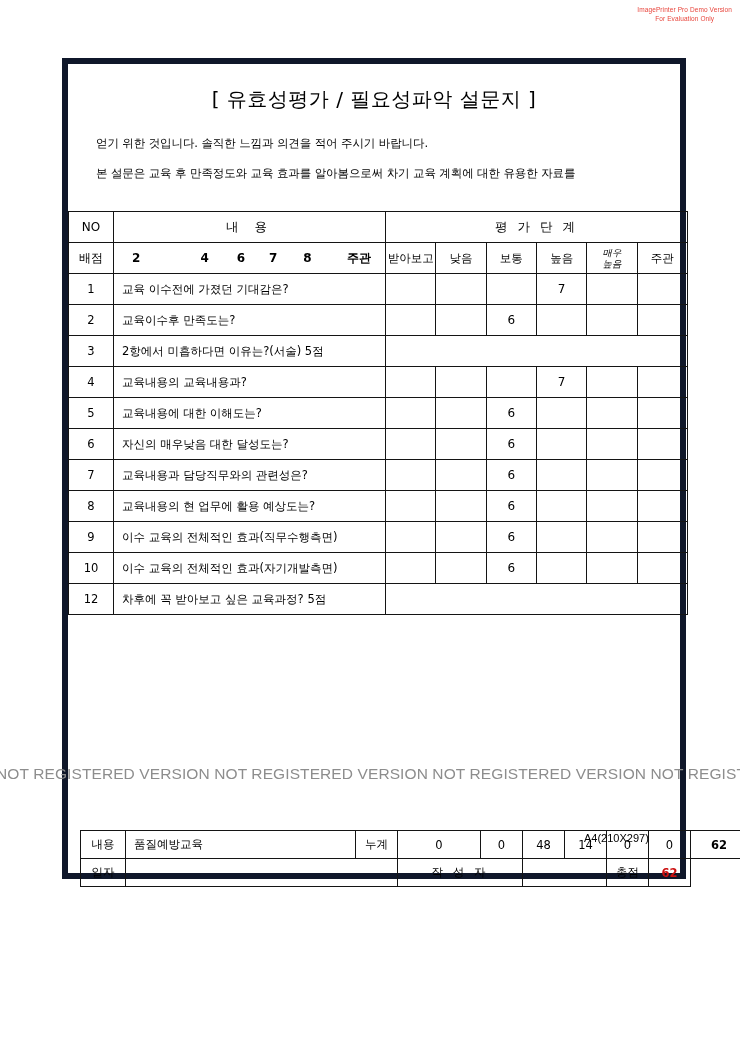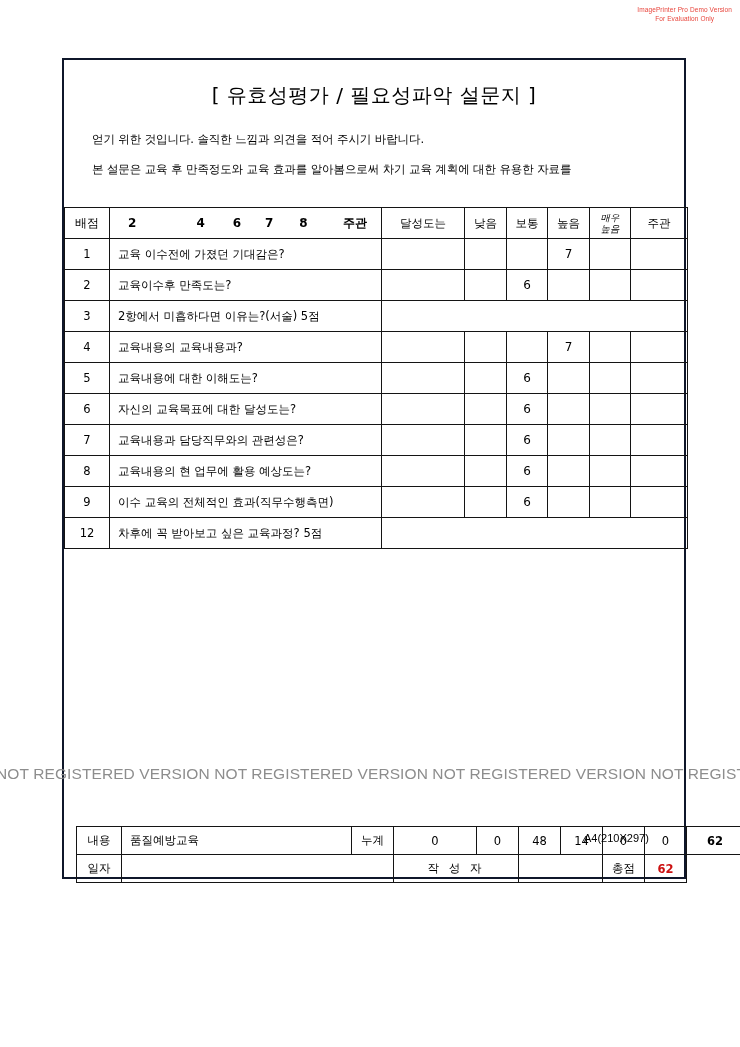--- a/index.html
+++ b/index.html
@@ -30,21 +30,21 @@
     white-space: nowrap;
   }
 
   
   .page-frame {
     position: absolute;
     left: 62px;
     top: 58px;
     width: 624px;
     height: 821px;
-    border: 2px solid #0f172a;
+    border: 6px solid #0f172a;
     box-sizing: border-box;
     background: transparent;
   }
 
   .doc-title {
     text-align: center;
     font-size: 20px;
     line-height: 26px;
     margin-top: 22px;
     font-weight: 400;
@@ -176,34 +176,39 @@
 
   <div class="doc-title">[ 유효성평가 / 필요성파악 설문지 ]</div>
 
   <div class="intro-block">
     <div class="intro-line">얻기 위한 것입니다. 솔직한 느낌과 의견을 적어 주시기 바랍니다.</div>
     <div class="intro-line">본 설문은 교육 후 만족정도와 교육 효과를 알아봄으로써 차기 교육 계획에 대한 유용한 자료를</div>
   </div>
 
   <table class="survey">
     <tbody>
+      <tr>
+        <td class="c-no hdr-no" rowspan="1">NO</td>
+        <td class="c-body hdr-content" style="text-align:center; padding-left:0 !important;">내  용</td>
+        <td class="hdr-stage" colspan="6">평 가 단 계</td>
+      </tr>
 
       <tr>
         <td class="c-no hdr-score">배점</td>
         <td class="c-body" style="padding-left:0 !important;">
           <div class="scoreline">
             <span class="sc-2">2</span>
             <span class="sc-4">4</span>
             <span class="sc-6">6</span>
             <span class="sc-7">7</span>
             <span class="sc-8">8</span>
             <span class="sc-s">주관</span>
           </div>
         </td>
-        <td class="c-vlow  hdr-sub">달성도는</td>
+        <td class="c-vlow  hdr-sub">받아보고</td>
         <td class="c-low   hdr-sub">낮음</td>
         <td class="c-mid   hdr-sub">보통</td>
         <td class="c-high  hdr-sub">높음</td>
         <td class="c-vhigh hdr-sub two-line">
           <div>매우</div>
           <div>높음</div>
         </td>
         <td class="c-subj  hdr-sub">주관</td>
       </tr>
 
@@ -249,21 +254,21 @@
         <td class="c-body">교육내용에 대한 이해도는?</td>
         <td class="c-vlow val"></td>
         <td class="c-low val"></td>
         <td class="c-mid val">6</td>
         <td class="c-high val"></td>
         <td class="c-vhigh val"></td>
         <td class="c-subj val"></td>
       </tr>
       <tr>
         <td class="c-no">6</td>
-        <td class="c-body">자신의 교육목표에 대한 달성도는?</td>
+        <td class="c-body">자신의 매우낮음 대한 달성도는?</td>
         <td class="c-vlow val"></td>
         <td class="c-low val"></td>
         <td class="c-mid val">6</td>
         <td class="c-high val"></td>
         <td class="c-vhigh val"></td>
         <td class="c-subj val"></td>
       </tr>
       <tr>
         <td class="c-no">7</td>
         <td class="c-body">교육내용과 담당직무와의 관련성은?</td>
@@ -280,20 +285,30 @@
         <td class="c-vlow val"></td>
         <td class="c-low val"></td>
         <td class="c-mid val">6</td>
         <td class="c-high val"></td>
         <td class="c-vhigh val"></td>
         <td class="c-subj val"></td>
       </tr>
       <tr>
         <td class="c-no">9</td>
         <td class="c-body">이수 교육의 전체적인 효과(직무수행측면)</td>
+        <td class="c-vlow val"></td>
+        <td class="c-low val"></td>
+        <td class="c-mid val">6</td>
+        <td class="c-high val"></td>
+        <td class="c-vhigh val"></td>
+        <td class="c-subj val"></td>
+      </tr>
+      <tr>
+        <td class="c-no">10</td>
+        <td class="c-body">이수 교육의 전체적인 효과(자기개발측면)</td>
         <td class="c-vlow val"></td>
         <td class="c-low val"></td>
         <td class="c-mid val">6</td>
         <td class="c-high val"></td>
         <td class="c-vhigh val"></td>
         <td class="c-subj val"></td>
       </tr>
 
       <tr>
         <td class="c-no">12</td>

